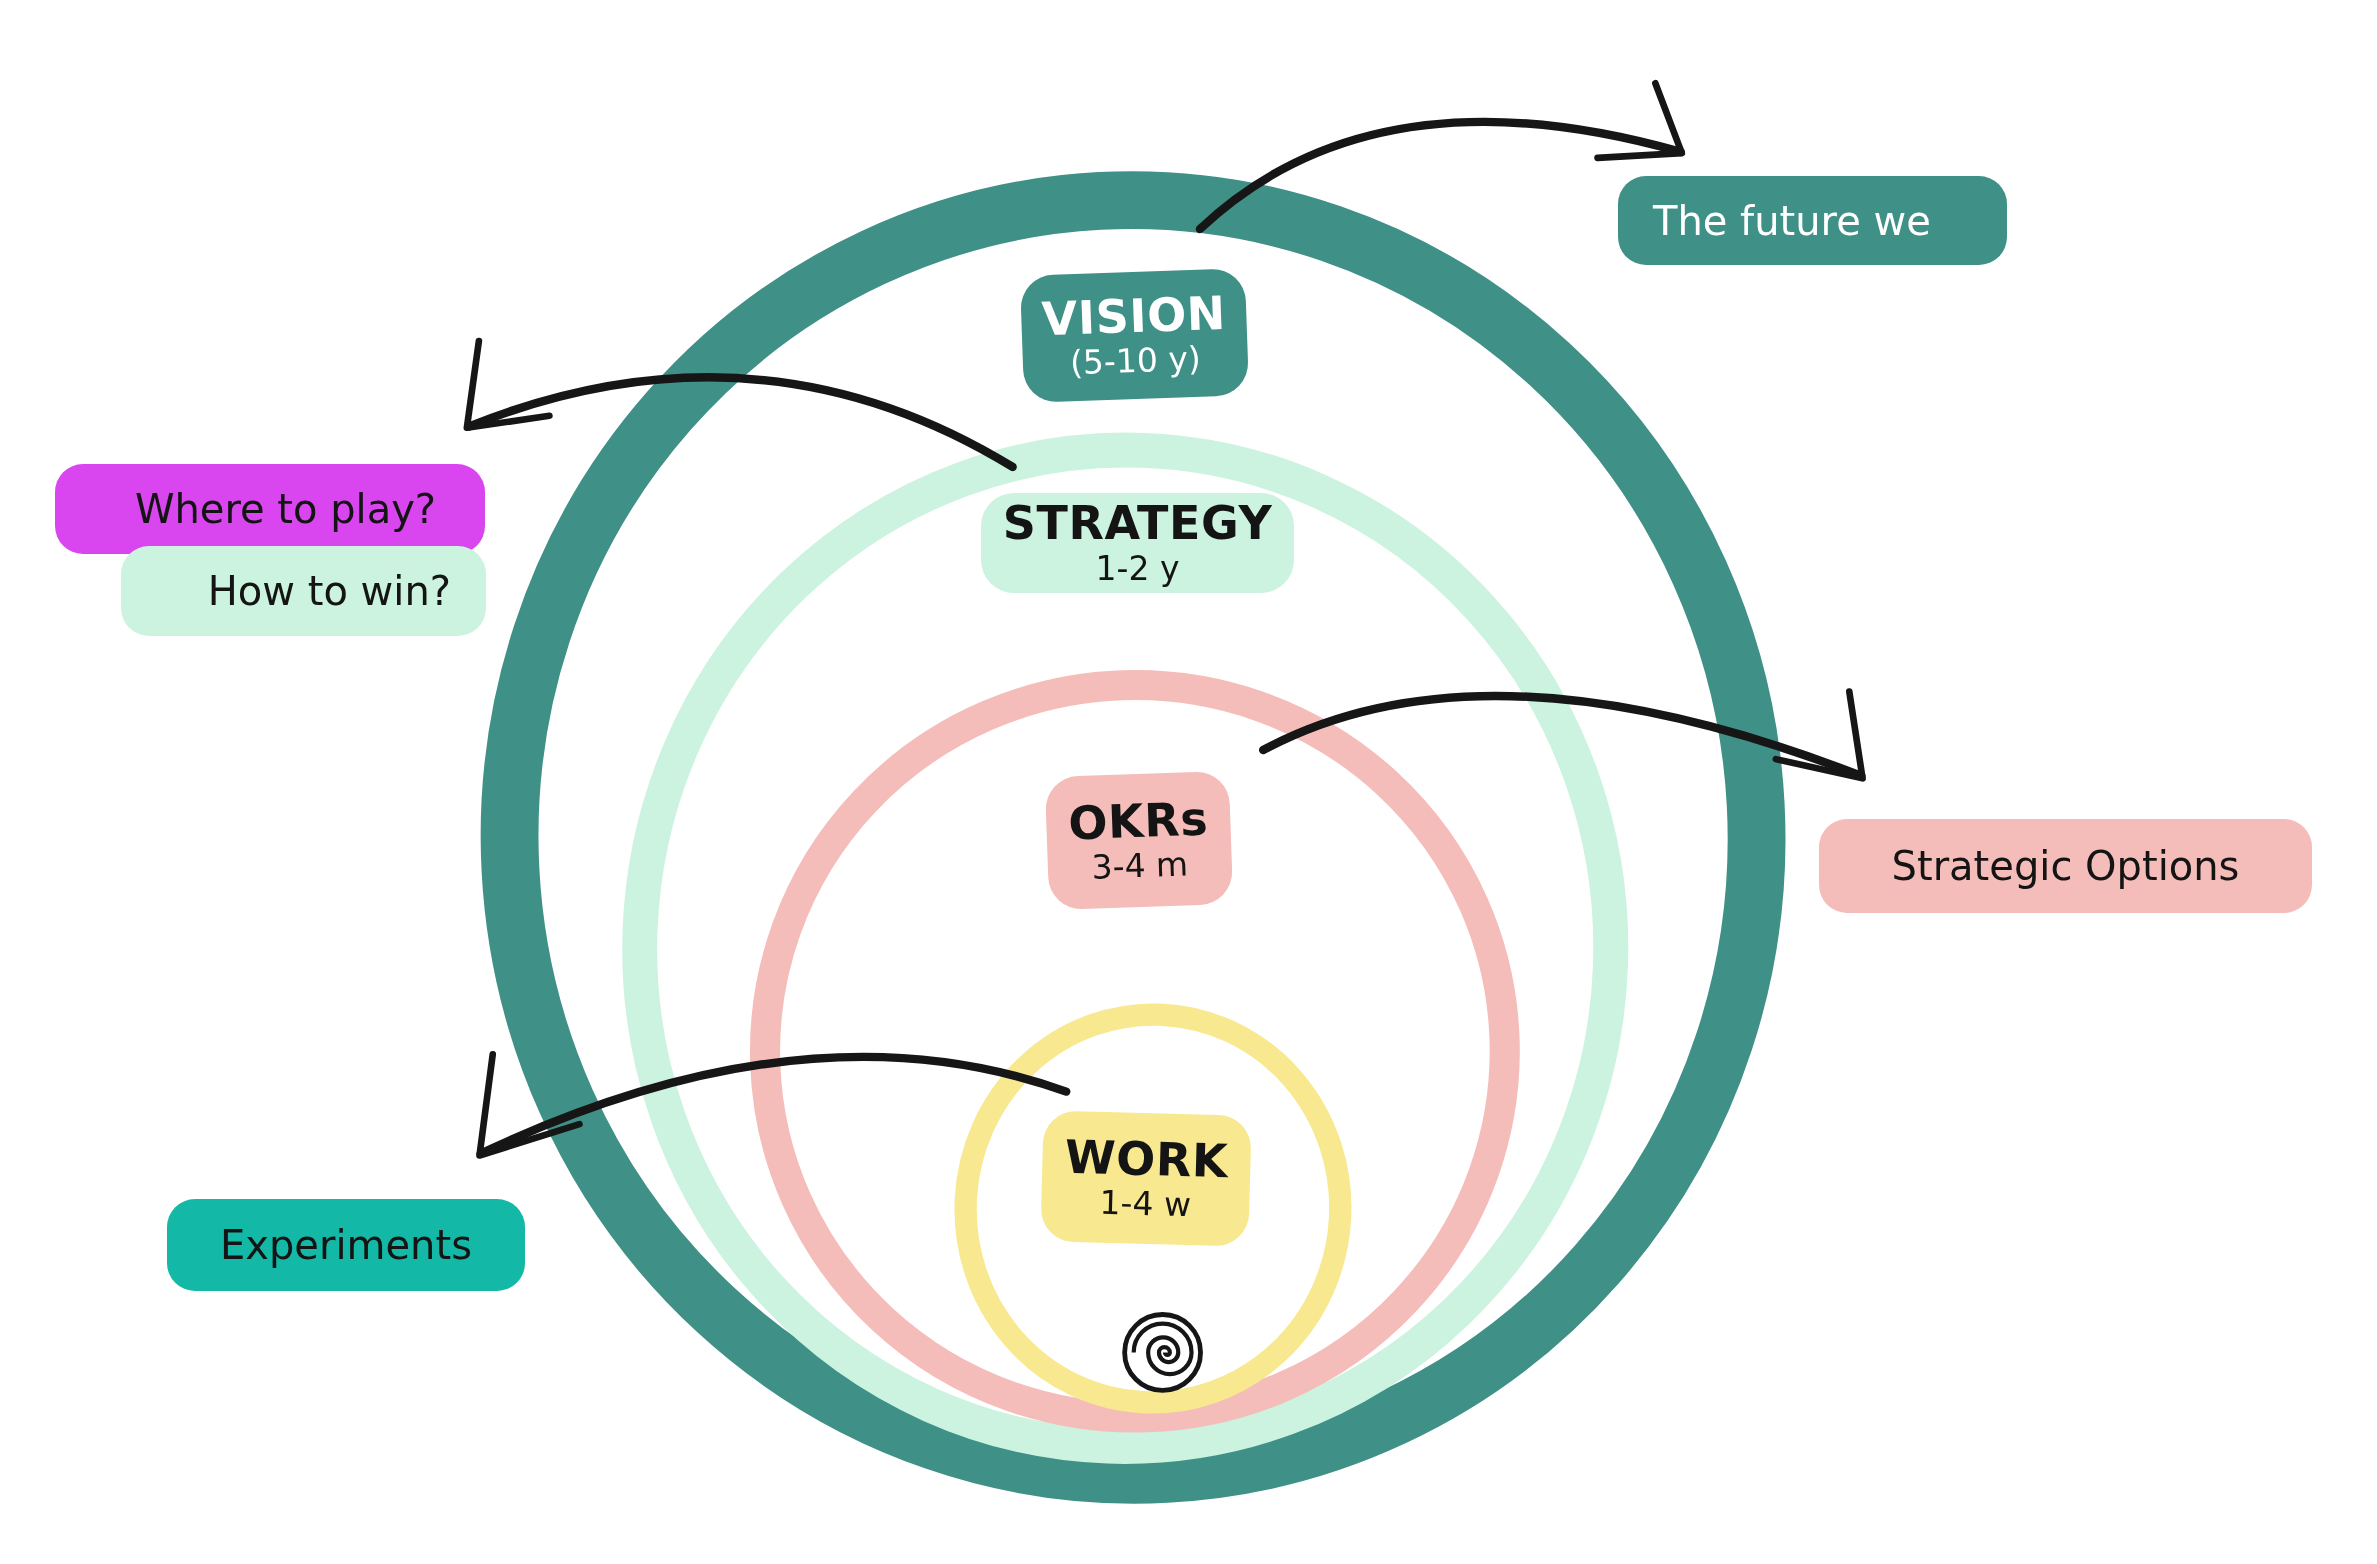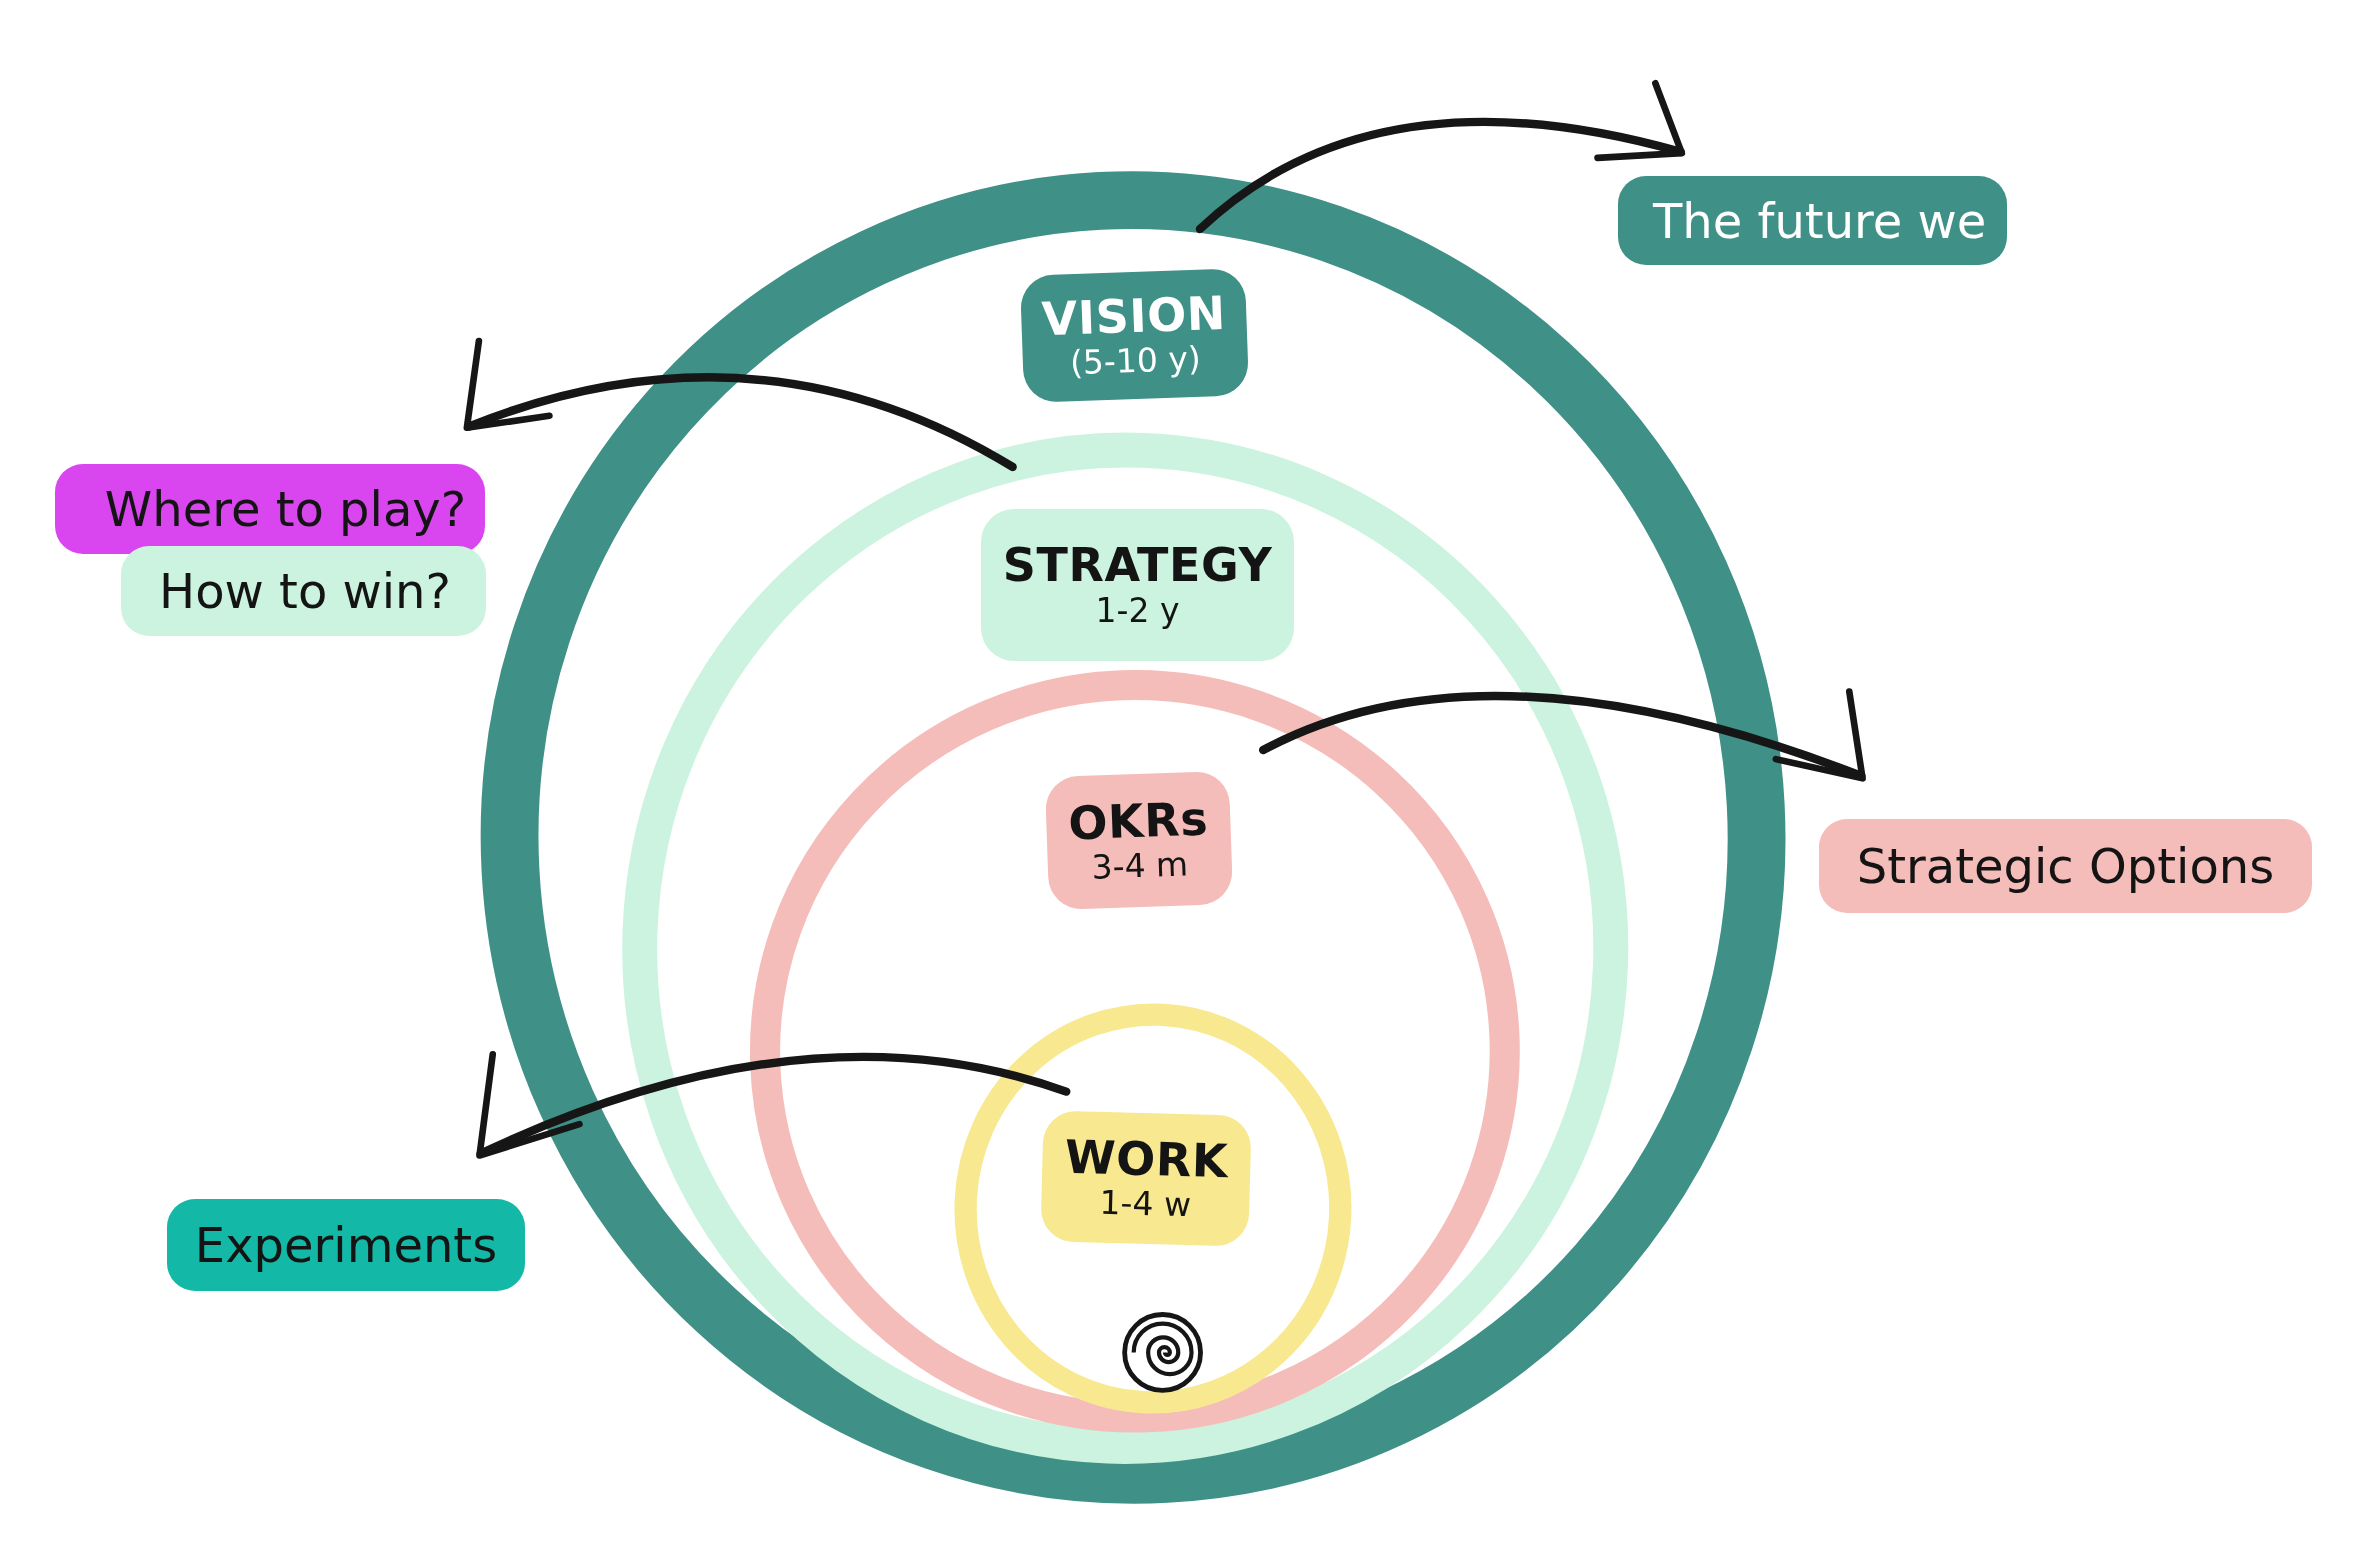--- a/index.html
+++ b/index.html
@@ -21,21 +21,21 @@
     width: 2377px; height: 1564px;
   }
 
   
   .pill {
     position: absolute;
     display: flex;
     align-items: center;
     border-radius: 28px;
     box-sizing: border-box;
-    font-size: 48px;
+    font-size: 40px;
     font-weight: 400;
     letter-spacing: 0px;
     white-space: nowrap;
   }
   .pill.center { justify-content: center; }
   .pill.left   { justify-content: flex-start; padding-left: 35px; }
   .pill.right  { justify-content: flex-end;  padding-right: 35px; }
 
   
   .ring-badge {
@@ -54,21 +54,21 @@
     letter-spacing: 0.6px;
   }
   .ring-badge .badge-sub {
     font-weight: 400;
     font-size: 33px;
     margin-top: 3.6px;
   }
 
   
   .badge-vision   { left: 1022px; top: 272px;  width: 225px; height: 127px; transform: rotate(-2deg); }
-  .badge-strategy { left: 981px; top: 509px;  width: 313px; height: 152px; }
+  .badge-strategy { left: 981px; top: 493px;  width: 313px; height: 100px; }
   .badge-okrs     { left: 1047px; top: 774px; width: 184px; height: 133px; transform: rotate(-2deg); }
   .badge-work     { left: 1042px; top: 1113px; width: 208px; height: 131px; transform: rotate(1.5deg); }
 
   .future-line1      { left: 1618px; top: 176px;  width: 389px; height: 89px; }
   .future-line2      { left: 1618px; top: 255px;  width: 420px; height: 90px; }
   .where-line1       { left: 55px;   top: 464px;  width: 430px; height: 90px; }
   .where-line2       { left: 121px;  top: 546px;  width: 365px; height: 90px; padding-left: 28px; }
   .options-pill      { left: 1819px; top: 819px; width: 493px; height: 94px; }
   .experiments-pill  { left: 167px;  top: 1199px; width: 358px; height: 92px; }
 </style>

